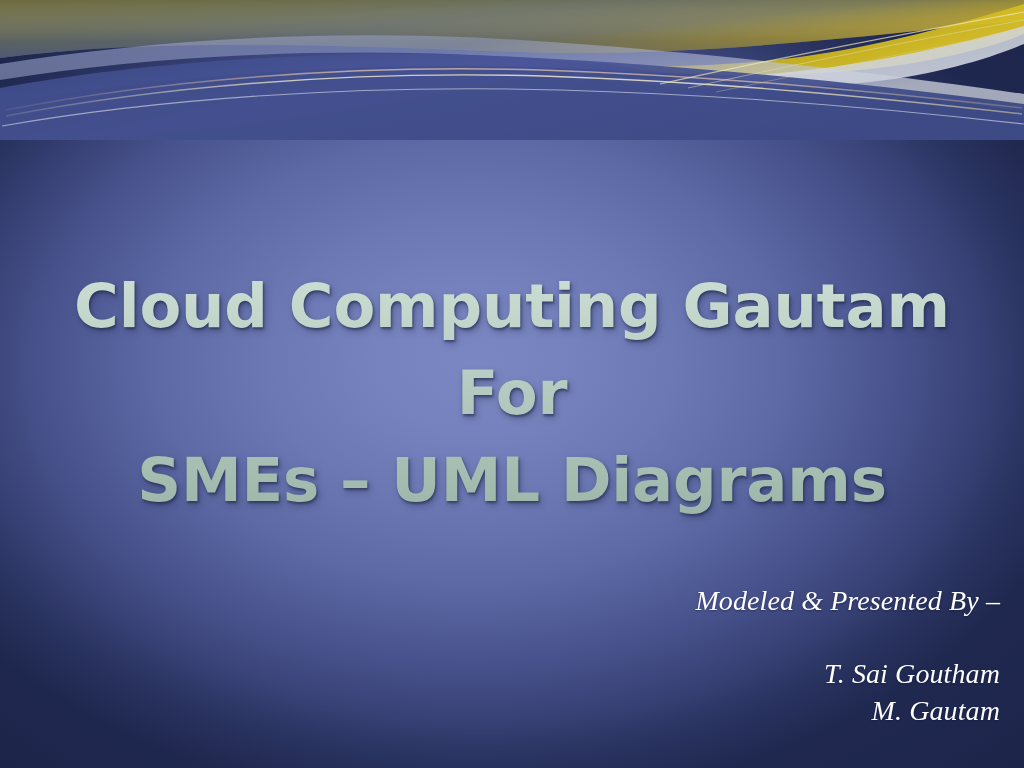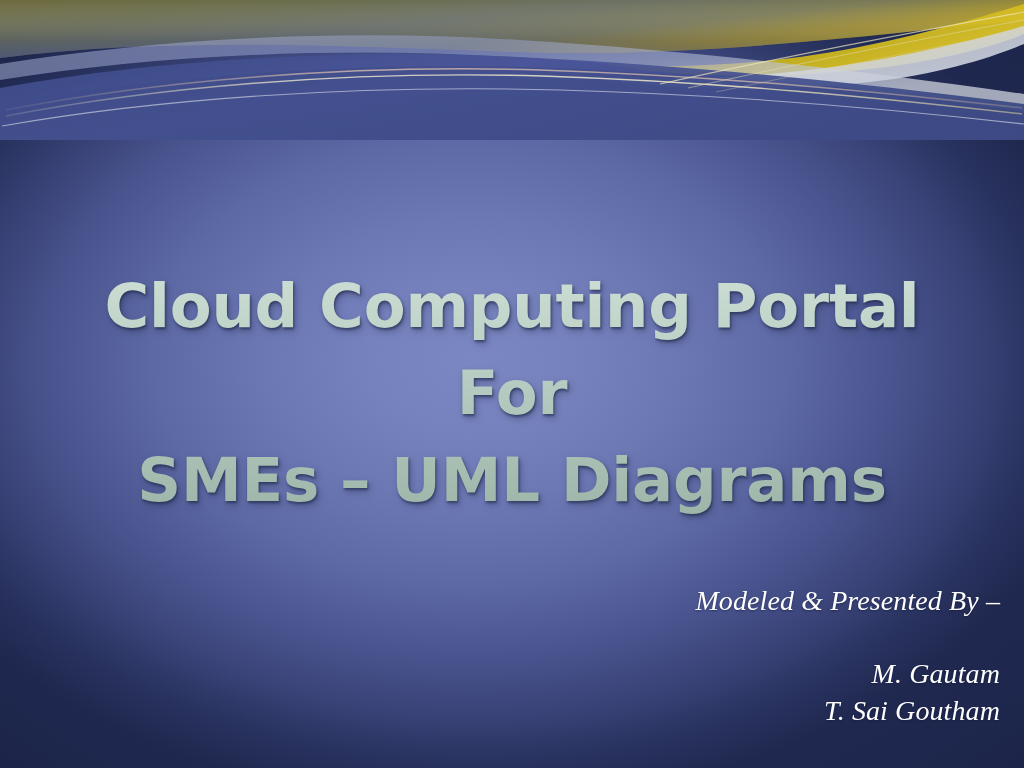--- a/index.html
+++ b/index.html
@@ -193,24 +193,24 @@
       <path d="M6,116 C152,88 342,70 542,76 C722,82 882,98 1022,114" fill="none" stroke="url(#gCream)" stroke-width="1.4"></path>
       <path d="M2,126 C150,100 350,84 560,90 C740,95 900,110 1024,124" fill="none" stroke="#eef0f6" stroke-width="1.1" opacity="0.55"></path>
 
       <path d="M660,84 C760,62 880,38 1024,12" fill="none" stroke="#efe7bd" stroke-width="1.1" opacity="0.70"></path>
       <path d="M688,88 C788,66 904,42 1024,20" fill="none" stroke="#e6dfae" stroke-width="0.9" opacity="0.55"></path>
       <path d="M716,92 C812,72 920,50 1024,30" fill="none" stroke="#dcd6a8" stroke-width="0.8" opacity="0.42"></path>
     </svg>
   </div>
 
   <div id="title-block">
-    <h1 id="title-text">Cloud Computing Portal For
+    <h1 id="title-text">Cloud Computing Gautam For
 SMEs – UML Diagrams</h1>
   </div>
 
   <div id="subtitle-block">
     <span class="sub-line">Modeled &amp; Presented By –</span>
     <span class="sub-gap"></span>
+    <span class="sub-line">T. Sai Goutham</span>
     <span class="sub-line">M. Gautam</span>
-    <span class="sub-line">T. Sai Goutham</span>
   </div>
 
 </div>
 
 </body></html>

